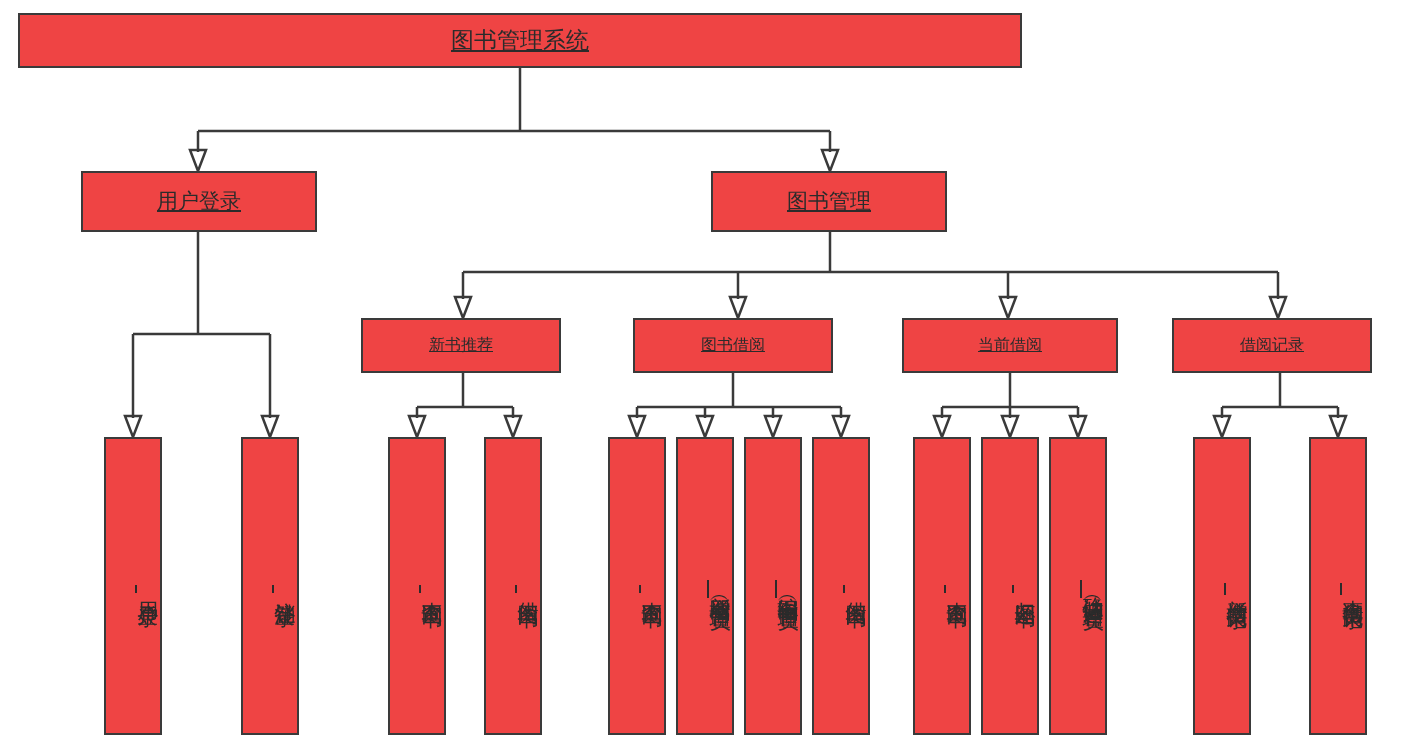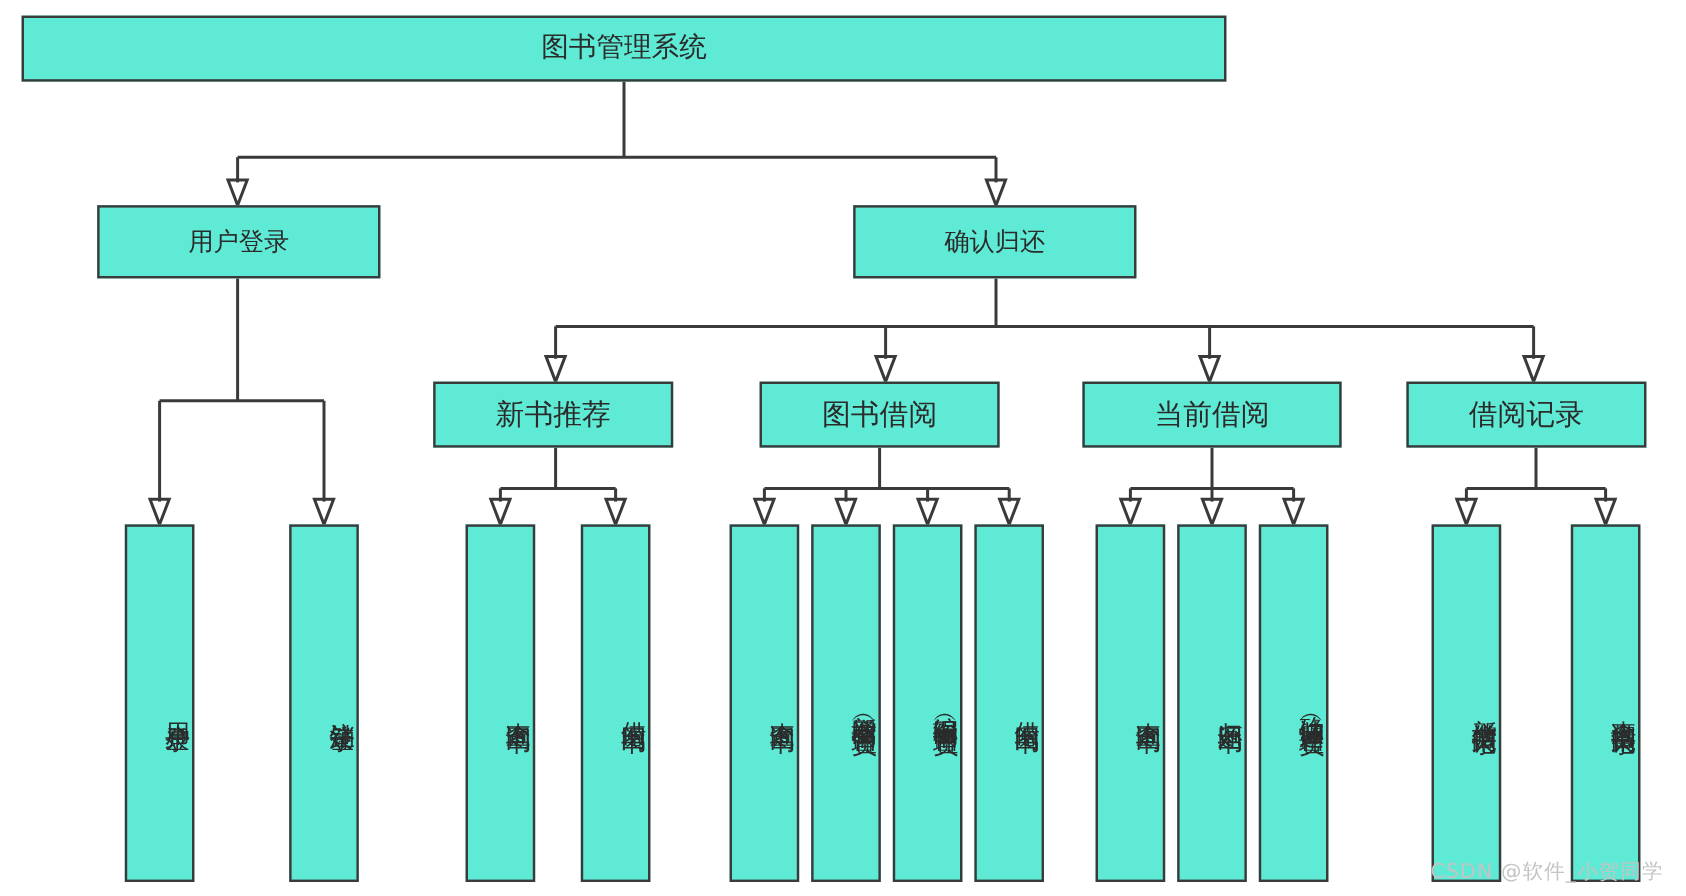--- a/index.html
+++ b/index.html
@@ -10,32 +10,33 @@
     font-family:"DejaVu Sans","Liberation Sans",sans-serif;
     overflow:hidden;
     position:relative;
   }
   #diagram{
     position:absolute;left:0;top:0;width:1405px;height:747px;
   }
   .node{
     position:absolute;
     box-sizing:border-box;
-    background:#5eead4;
+    background:#ef4444;
     border:2.5px solid #3a3a3a;
     display:flex;
     align-items:center;
     justify-content:center;
     color:#2b2b2b;
     line-height:1.15;
     text-align:center;
+    text-decoration:underline;
   }
   .node.root{ font-size:23px; }
   .node.lvl1{ font-size:21px; }
-  .node.lvl2{ font-size:24px; }
+  .node.lvl2{ font-size:16px; }
   .node.leaf{
     font-size:21px;
     writing-mode:vertical-rl;
     text-orientation:upright;
     letter-spacing:2px;
     padding-top:6px;
     align-items:flex-start;
     justify-content:center;
   }
   .node.leaf span{
@@ -132,21 +133,21 @@
   </svg>
 
   <div class="node root" style="left:18px;top:13px;width:1004px;height:55px;">
     <span>图书管理系统</span>
   </div>
 
   <div class="node lvl1" style="left:81px;top:171px;width:236px;height:61px;">
     <span>用户登录</span>
   </div>
   <div class="node lvl1" style="left:711px;top:171px;width:236px;height:61px;">
-    <span>确认归还</span>
+    <span>图书管理</span>
   </div>
 
   <div class="node lvl2" style="left:361px;top:318px;width:200px;height:55px;">
     <span>新书推荐</span>
   </div>
   <div class="node lvl2" style="left:902px;top:318px;width:216px;height:55px;">
     <span>当前借阅</span>
   </div>
   <div class="node lvl2" style="left:633px;top:318px;width:200px;height:55px;">
     <span>图书借阅</span>
@@ -192,15 +193,14 @@
     <span>确认归还（管理员）</span>
   </div>
 
   <div class="node leaf" style="left:1193px;top:437px;width:58px;height:298px;">
     <span>新增借阅记录</span>
   </div>
   <div class="node leaf" style="left:1309px;top:437px;width:58px;height:298px;">
     <span>查询借阅记录</span>
   </div>
 
-  <div class="watermark" style="left:1192px;top:715px;">CSDN @软件_小贺同学</div>
 
 </div>
 
 </body></html>

